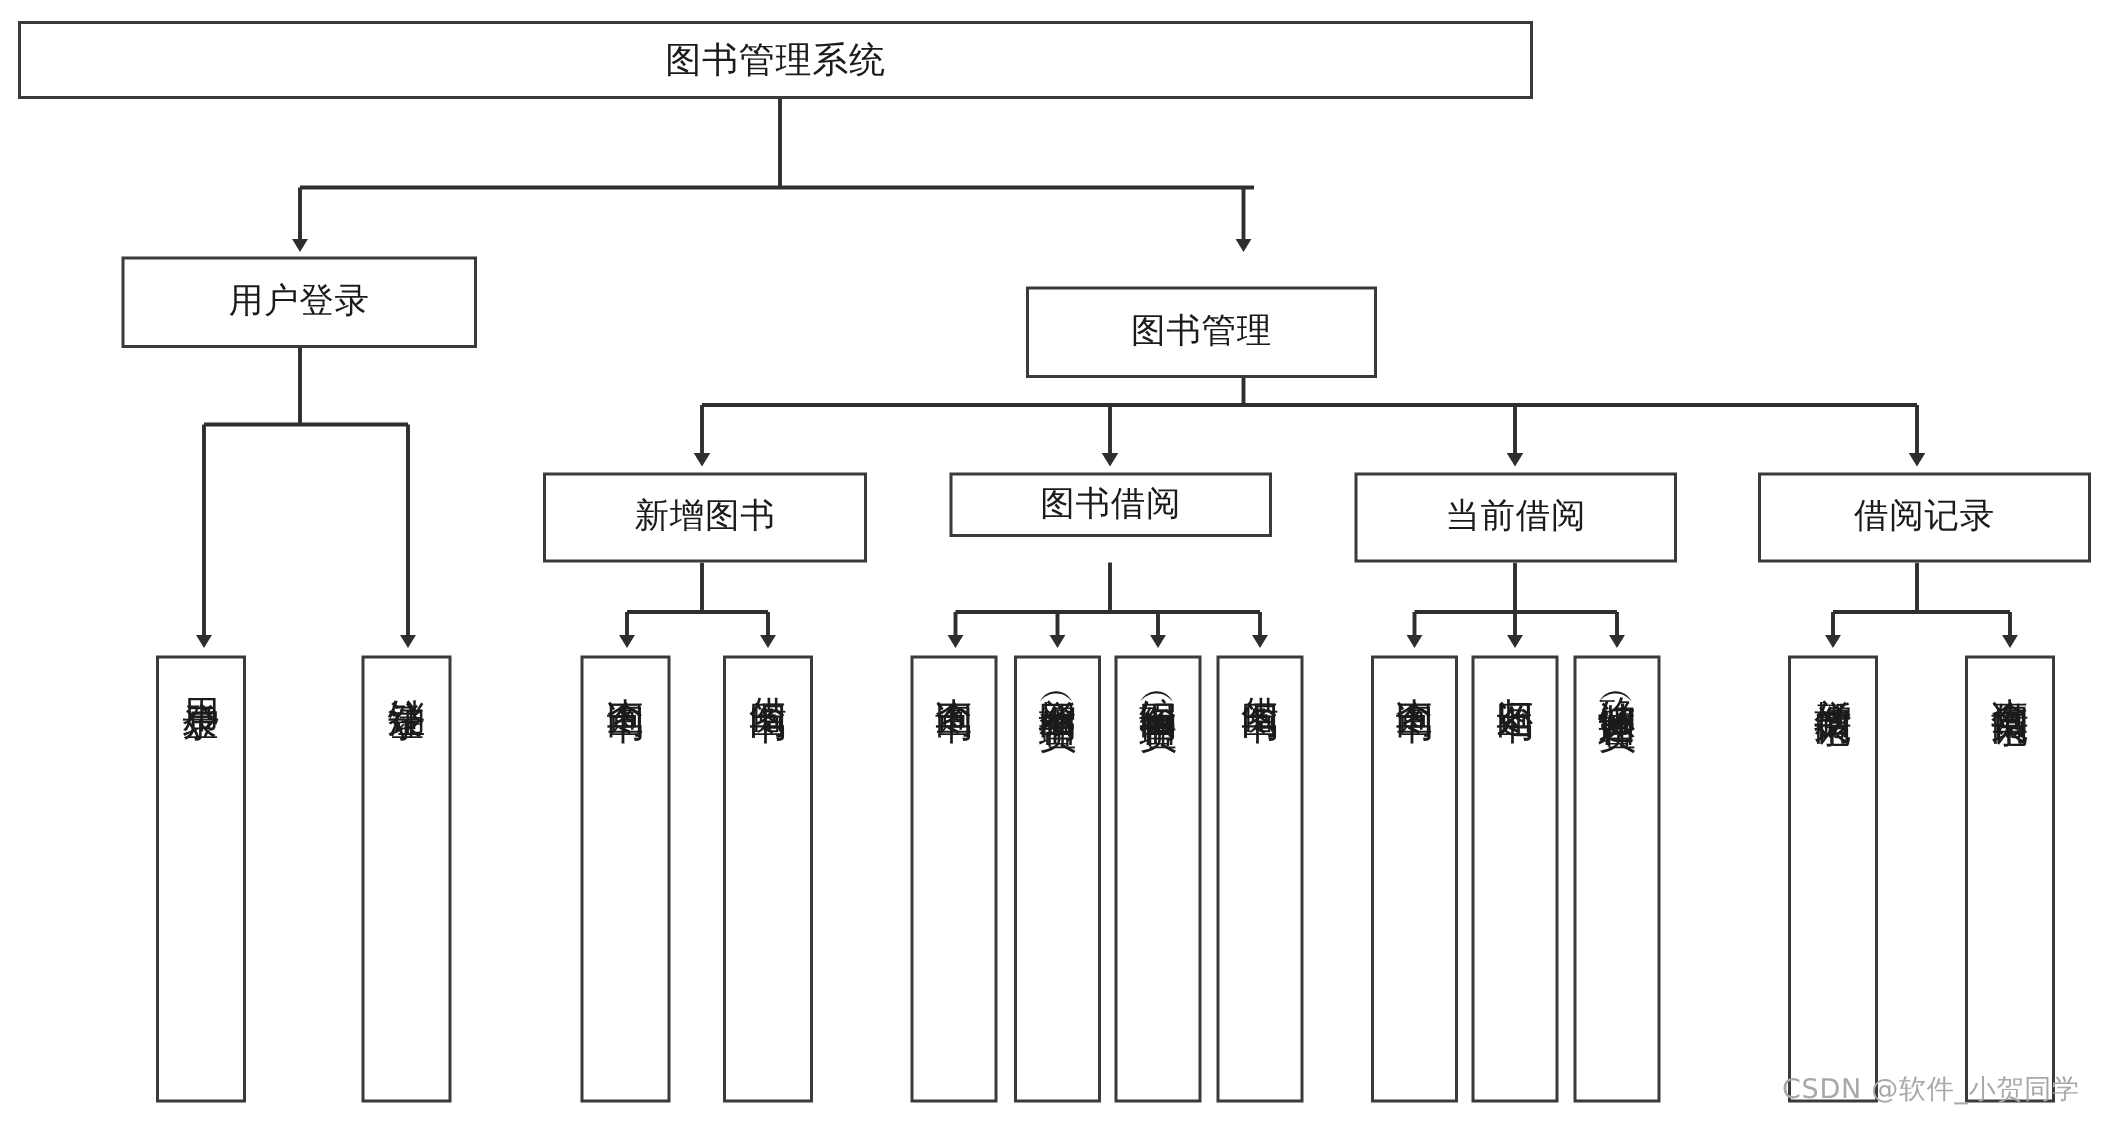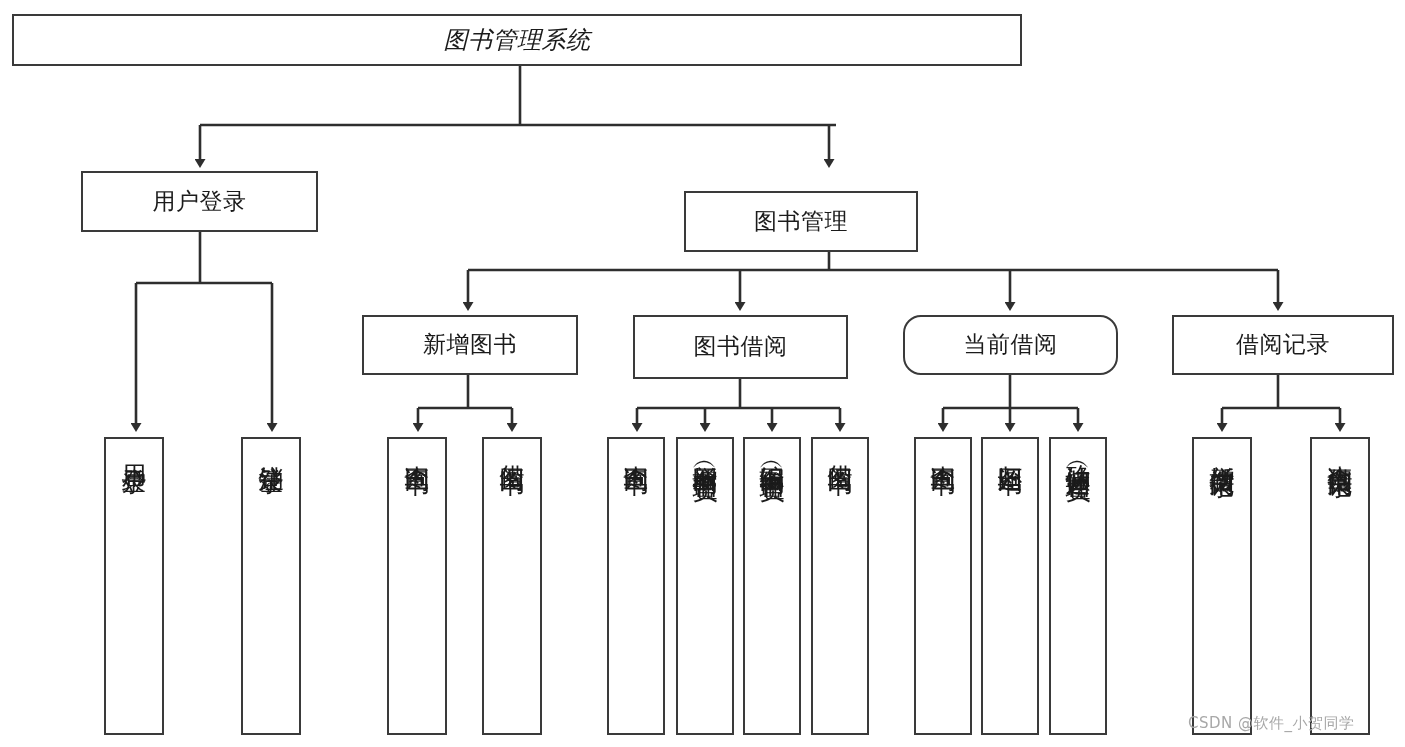--- a/index.html
+++ b/index.html
@@ -40,41 +40,40 @@
     text-align: center;
     line-height: 1.12;
     letter-spacing: 0.5px;
   }
   
   .node.h .node-label {
     font-size: 23px;
   }
   .node.root .node-label {
     font-size: 24px;
-    font-style: italic;
   }
   
   .node.v {
     align-items: flex-start;
     justify-content: center;
     padding-top: 6px;
   }
   .node.v .node-label {
     writing-mode: vertical-rl;
     text-orientation: upright;
     font-size: 25px;
     line-height: 1.0;
     letter-spacing: 2px;
     white-space: nowrap;
   }
   .watermark {
     position: absolute;
     left: 1188px;
     top: 714px;
-    font-size: 15px;
+    font-size: 18px;
     color: #a8a8a8;
     white-space: nowrap;
     letter-spacing: 0.5px;
     font-family: "DejaVu Sans", "Liberation Sans", sans-serif;
   }
 </style>
 </head>
 <body>
 
 <div id="canvas">
@@ -136,24 +135,24 @@
   <div class="node h" style="left:81px; top:171px; width:237px; height:61px;">
     <span class="node-label">用户登录</span>
   </div>
   <div class="node h" style="left:684px; top:171px; width:234px; height:61px;margin-top:20px;">
     <span class="node-label">图书管理</span>
   </div>
 
   <div class="node h" style="left:362px; top:315px; width:216px; height:60px;">
     <span class="node-label">新增图书</span>
   </div>
-  <div class="node h" style="left:633px; top:315px; width:215px; height:64px;">
+  <div class="node h" style="left:633px; top:315px; width:215px; height:43px;">
     <span class="node-label">图书借阅</span>
   </div>
-  <div class="node h" style="left:903px; top:315px; width:215px; height:60px;border-radius:18px;">
+  <div class="node h" style="left:903px; top:315px; width:215px; height:60px;">
     <span class="node-label">当前借阅</span>
   </div>
   <div class="node h" style="left:1172px; top:315px; width:222px; height:60px;">
     <span class="node-label">借阅记录</span>
   </div>
 
   <div class="node v" style="left:104px; top:437px; width:60px; height:298px;">
     <span class="node-label">用户登录</span>
   </div>
   <div class="node v" style="left:241px; top:437px; width:60px; height:298px;">

